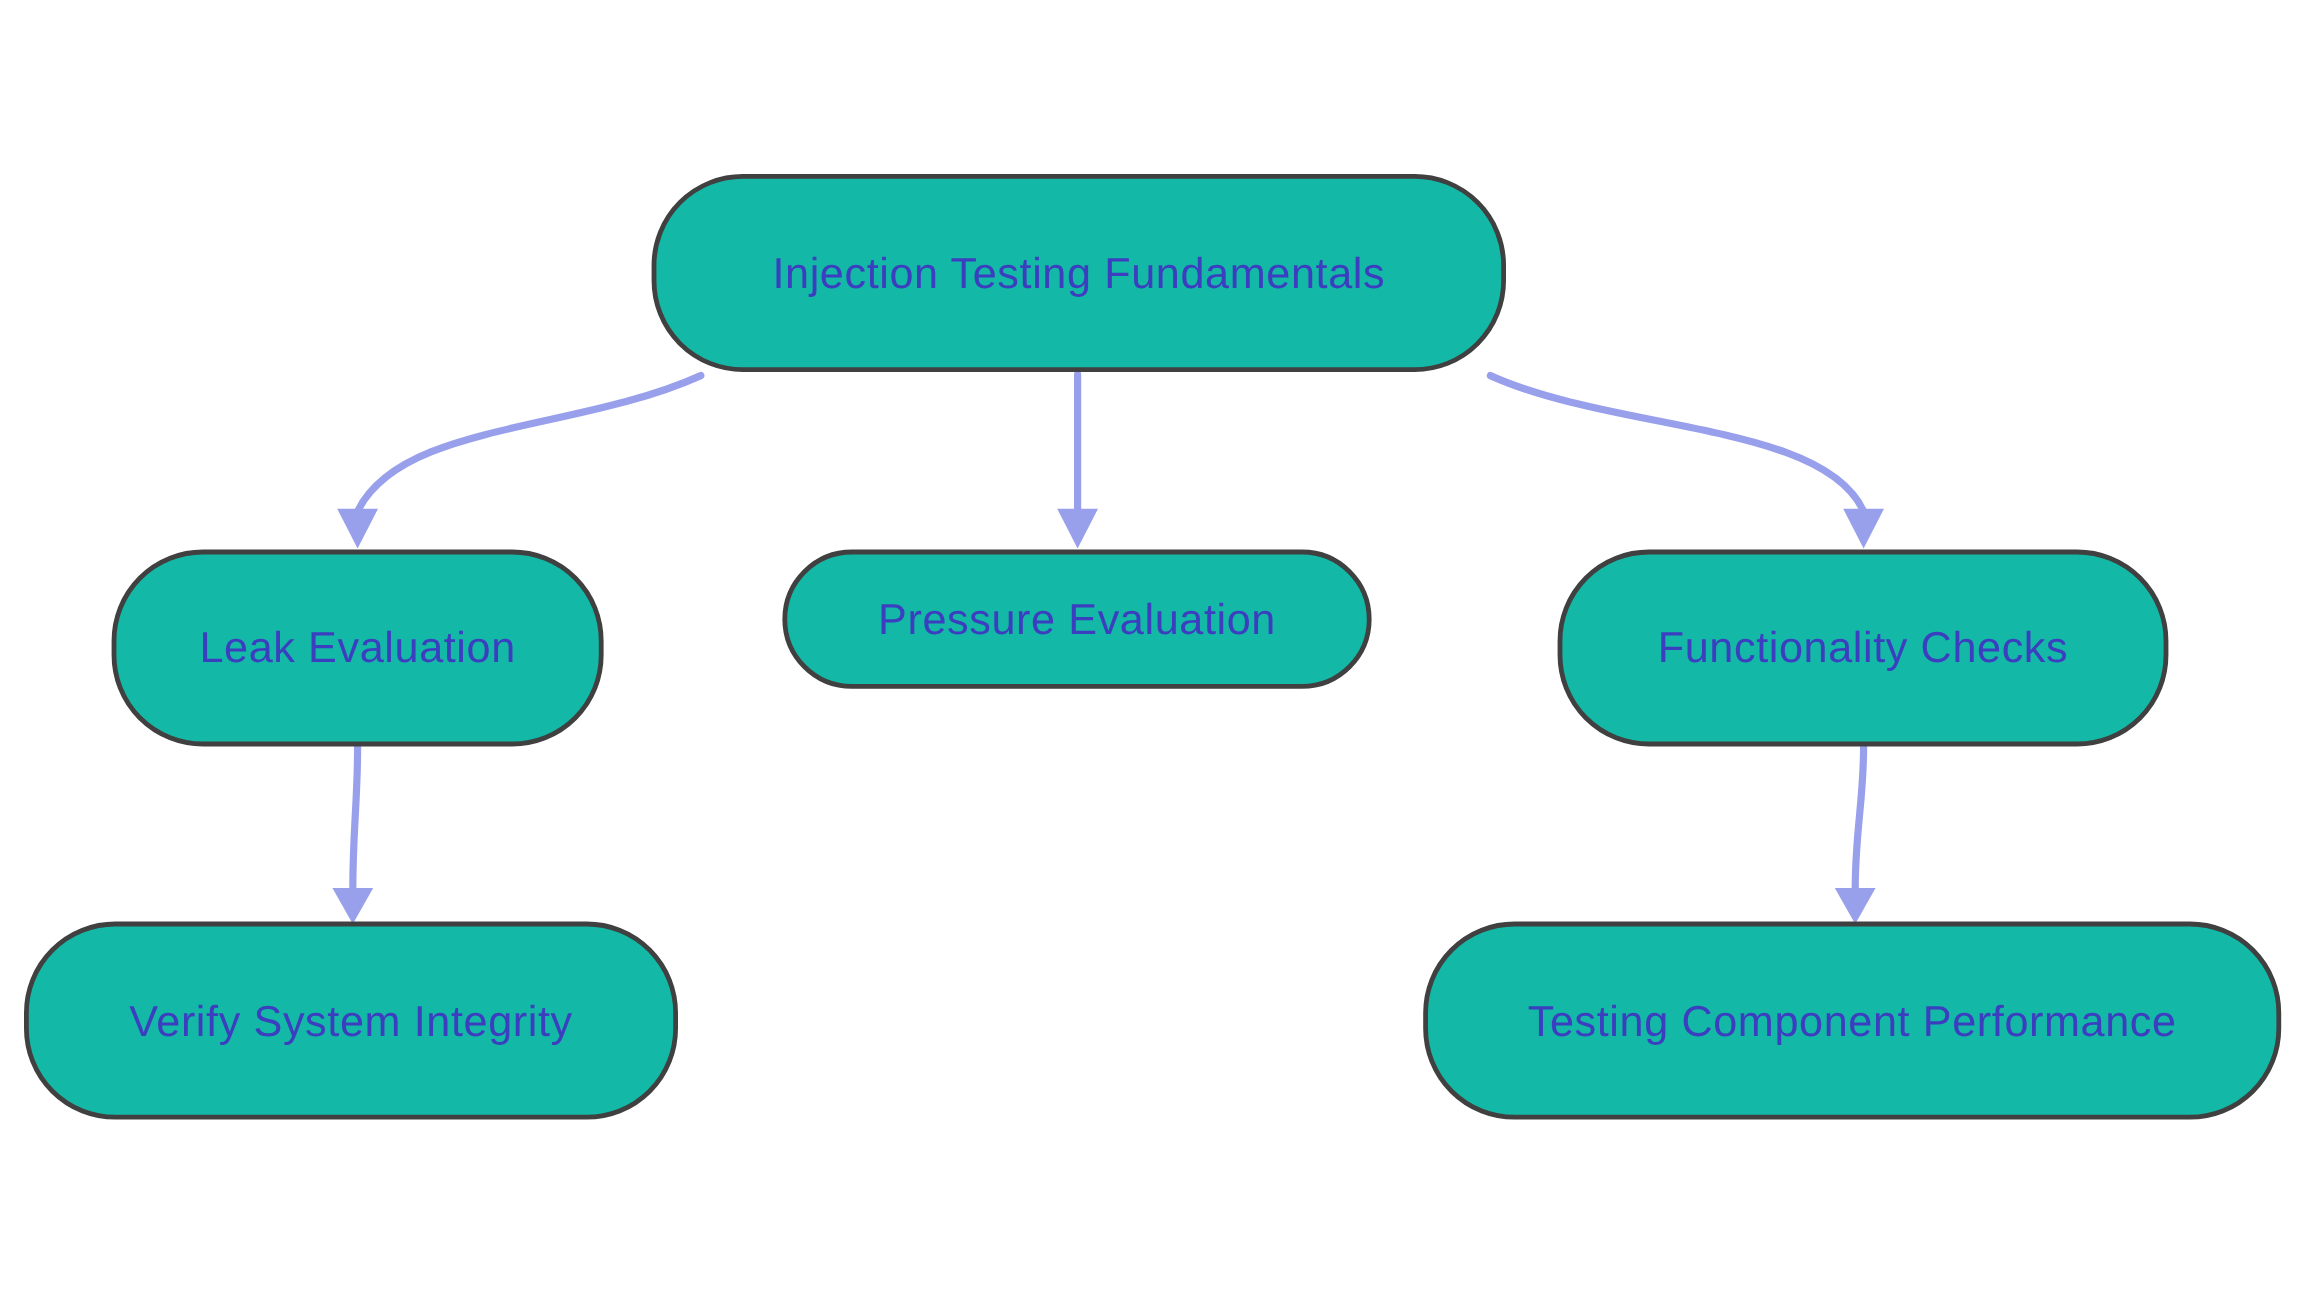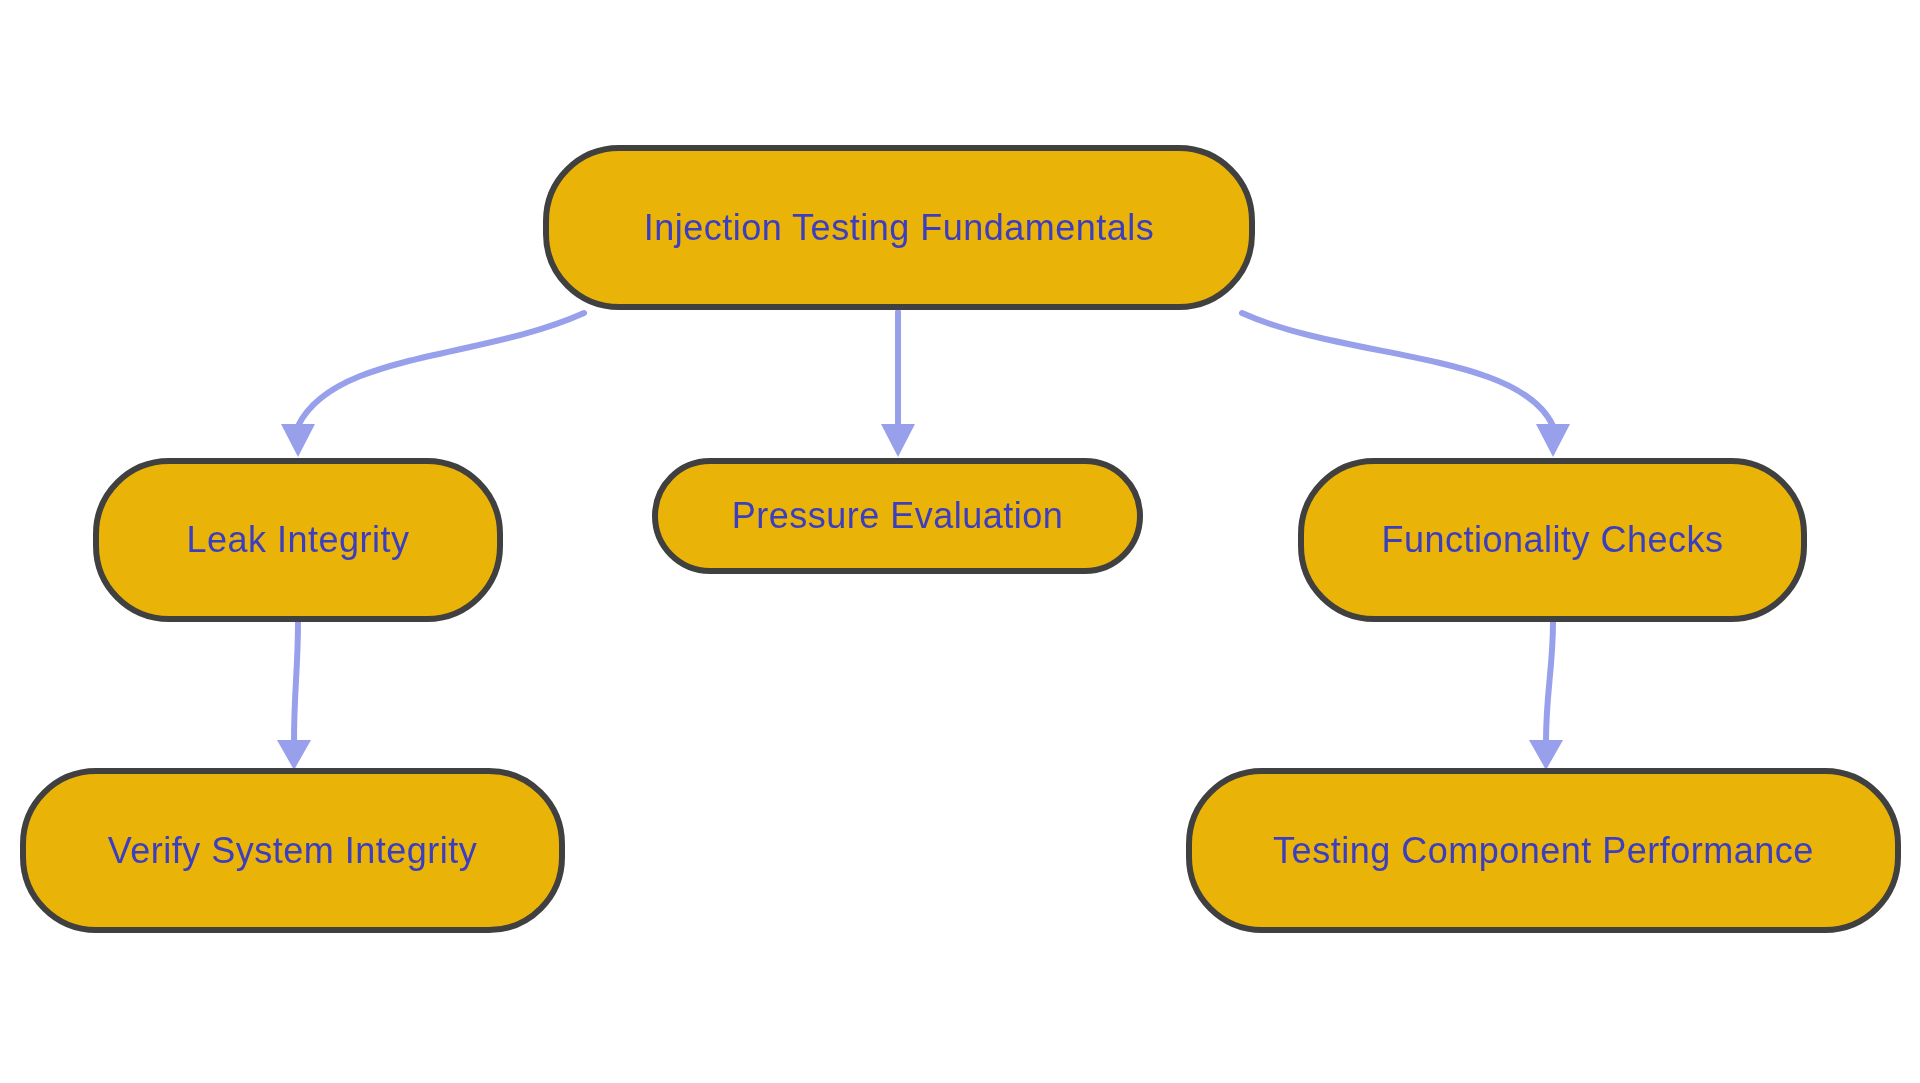--- a/index.html
+++ b/index.html
@@ -31,22 +31,22 @@
     stroke-width: 6;
     stroke-linecap: round;
   }
   .edges-layer polygon {
     fill: #98a0ec;
     stroke: none;
   }
   .node {
     position: absolute;
     box-sizing: border-box;
-    background: #eab308;
-    border: 6px solid #404040;
+    background: #14b8a6;
+    border: 4px solid #404040;
     border-radius: 76px;
     display: flex;
     align-items: center;
     justify-content: center;
   }
   .node-label {
     color: #3c3ec0;
     font-size: 36px;
     letter-spacing: 0.5px;
     white-space: nowrap;
@@ -73,21 +73,21 @@
 
     <path d="M 1553 622 C 1553 668, 1546 692, 1546 742"></path>
     <polygon points="1529,740 1563,740 1546,770"></polygon>
   </svg>
 
   <div class="node" style="left: 543px; top: 145px; width: 712px; height: 165px;">
     <span class="node-label">Injection Testing Fundamentals</span>
   </div>
 
   <div class="node" style="left: 93px; top: 458px; width: 410px; height: 164px;">
-    <span class="node-label">Leak Integrity</span>
+    <span class="node-label">Leak Evaluation</span>
   </div>
 
   <div class="node" style="left: 652px; top: 458px; width: 491px; height: 116px;">
     <span class="node-label">Pressure Evaluation</span>
   </div>
 
   <div class="node" style="left: 20px; top: 768px; width: 545px; height: 165px;">
     <span class="node-label">Verify System Integrity</span>
   </div>
 

